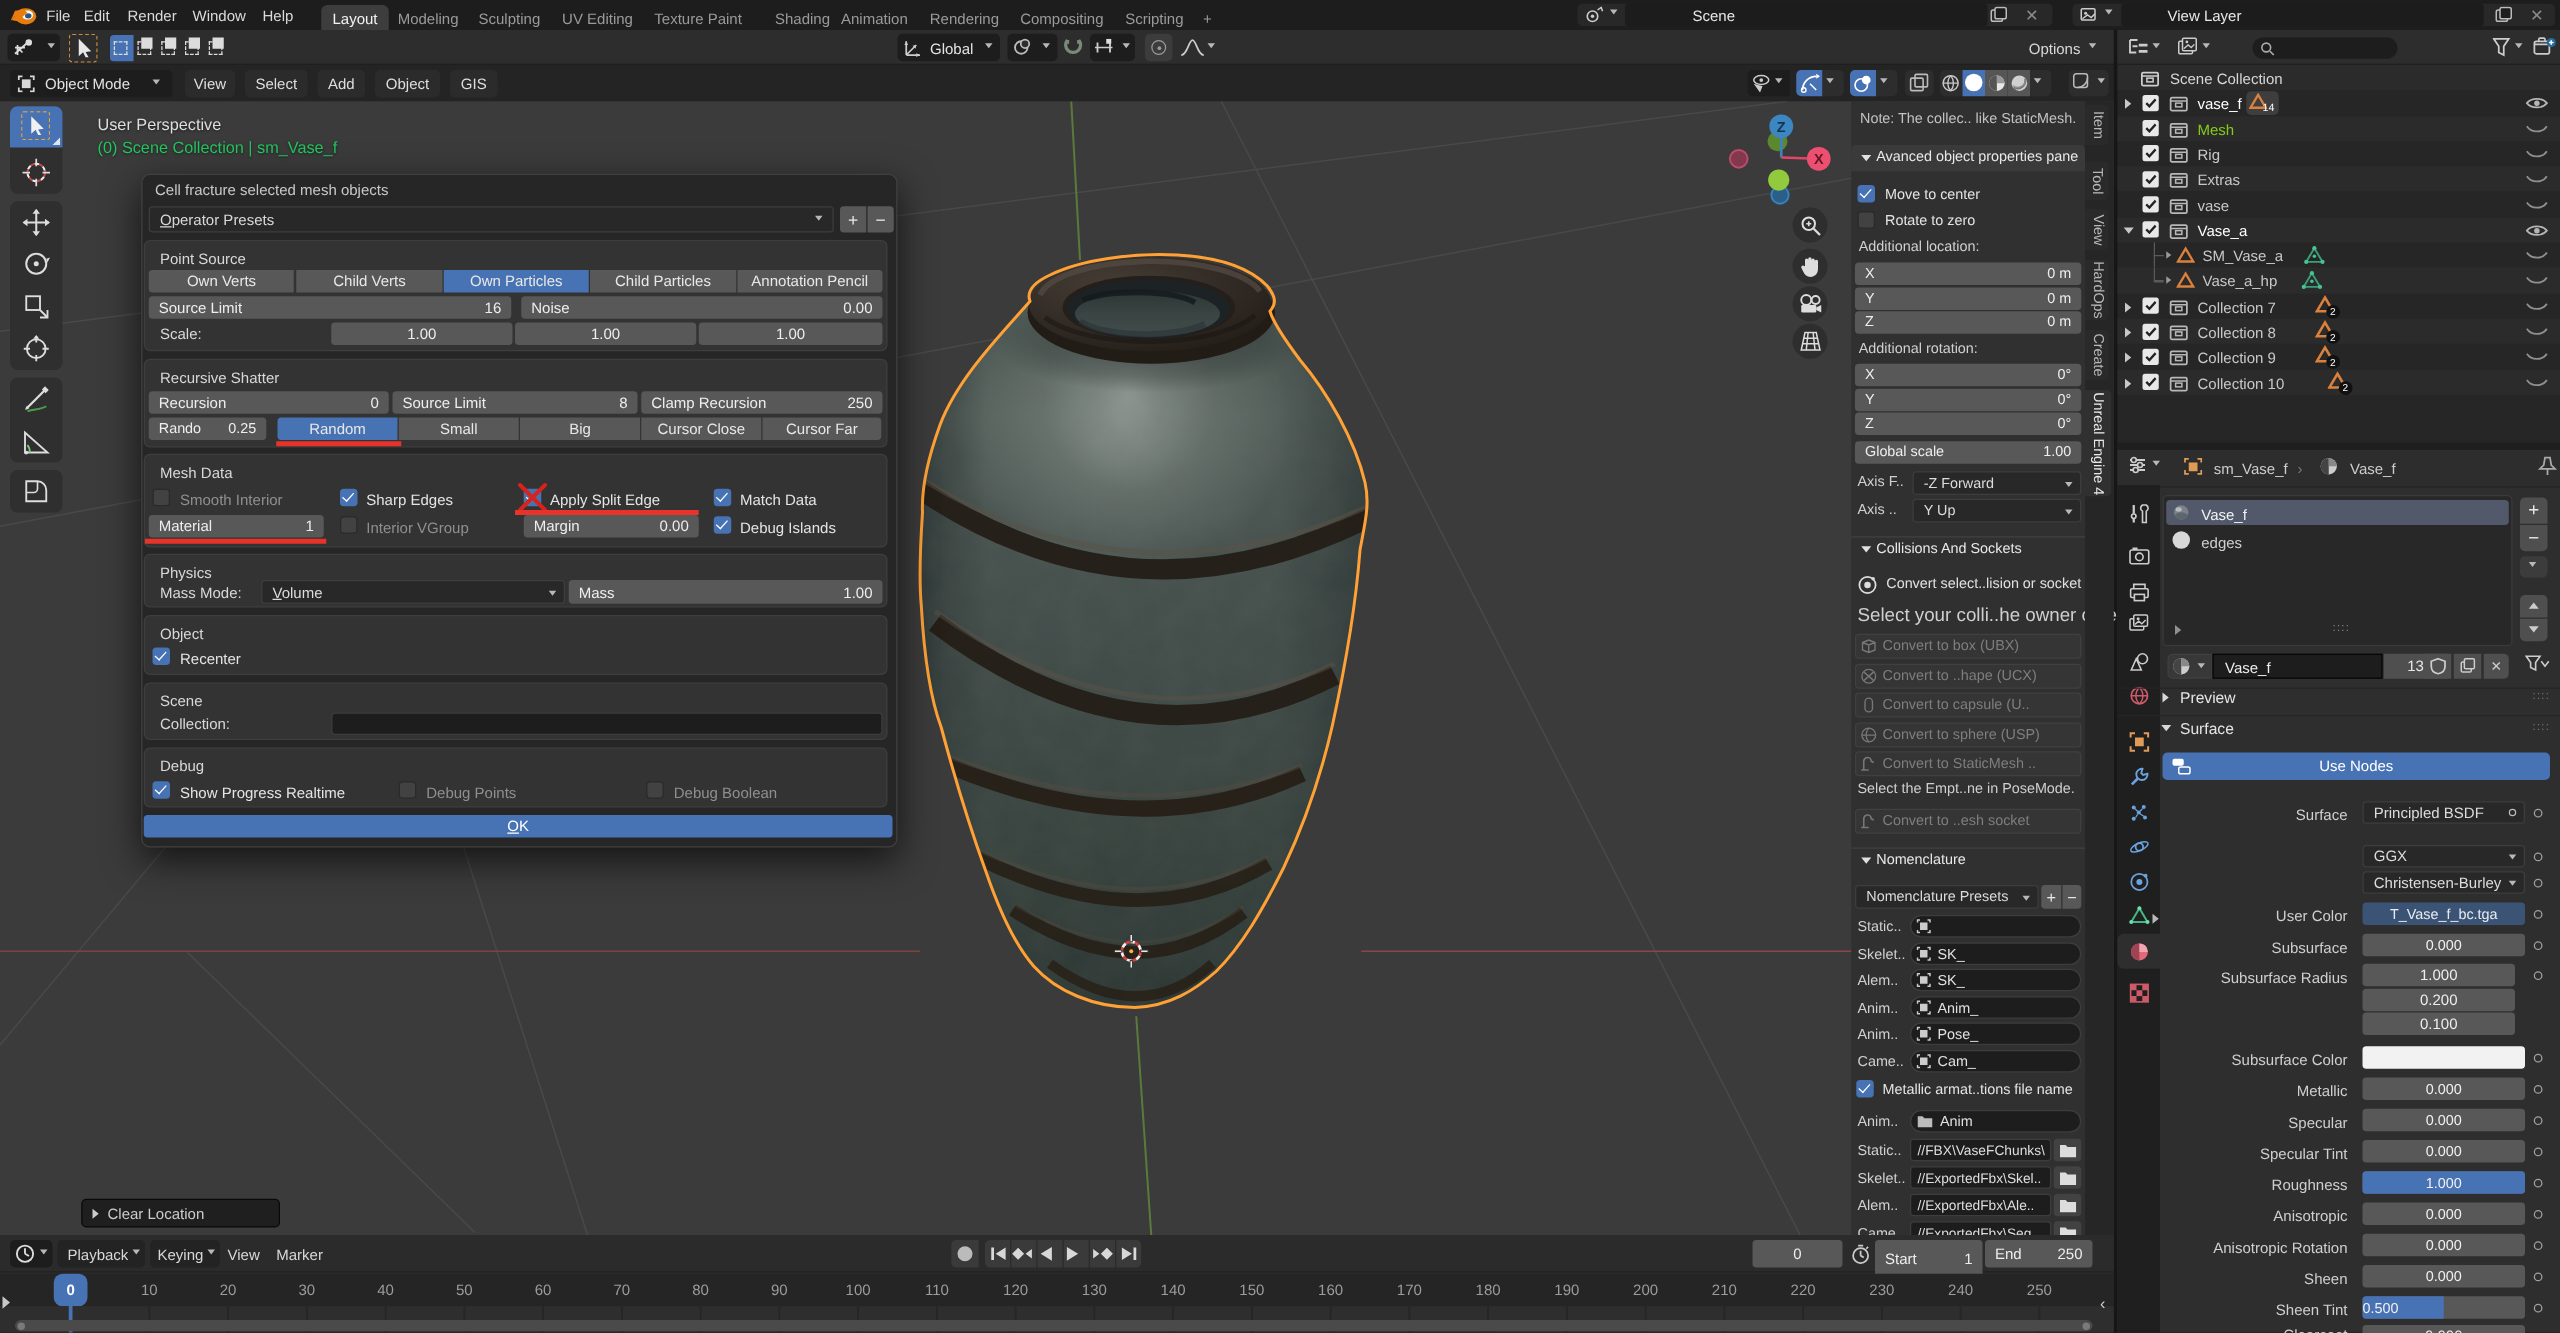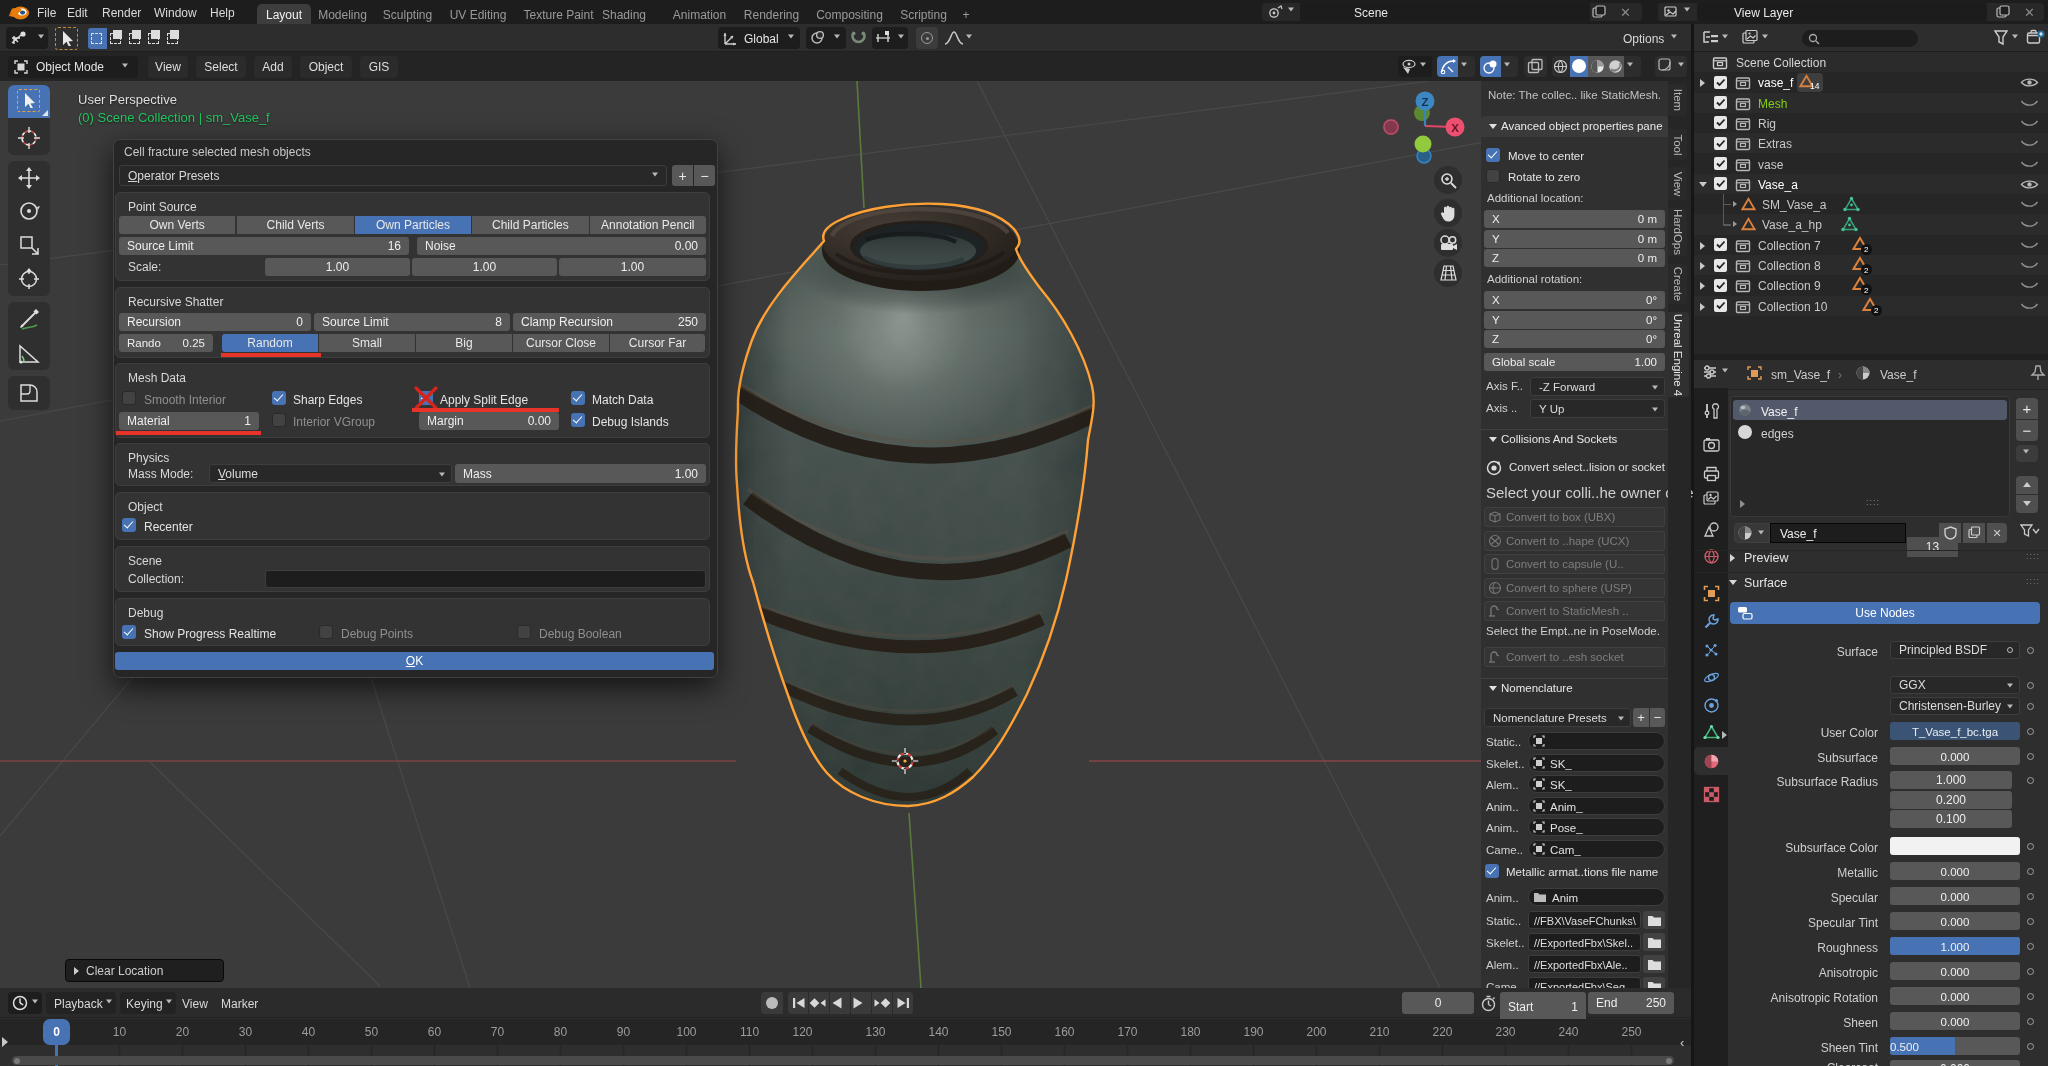--- a/index.html
+++ b/index.html
@@ -32,21 +32,21 @@
 <div class="txt" style="left:67px;top:7px;color:#dadada">Edit</div>
 <div class="txt" style="left:102px;top:7px;color:#dadada">Render</div>
 <div class="txt" style="left:154px;top:7px;color:#dadada">Window</div>
 <div class="txt" style="left:210px;top:7px;color:#dadada">Help</div>
 <div class="ab" style="left:257px;top:4px;width:54px;height:20px;background:#3d3d3d;border-radius:5px 5px 0 0"></div>
 <div class="txt" style="left:257px;top:9px;width:54px;text-align:center;color:#f2f2f2">Layout</div>
 <div class="txt" style="left:307.5px;top:9px;width:70px;text-align:center;color:#9a9a9a">Modeling</div>
 <div class="txt" style="left:372.5px;top:9px;width:70px;text-align:center;color:#9a9a9a">Sculpting</div>
 <div class="txt" style="left:441px;top:9px;width:74px;text-align:center;color:#9a9a9a">UV Editing</div>
 <div class="txt" style="left:514.5px;top:9px;width:88px;text-align:center;color:#9a9a9a">Texture Paint</div>
-<div class="txt" style="left:602px;top:9px;width:62px;text-align:left;color:#9a9a9a">Shading</div>
+<div class="txt" style="left:602px;top:9px;width:62px;text-align:right;color:#9a9a9a">Shading</div>
 <div class="txt" style="left:663.5px;top:9px;width:72px;text-align:center;color:#9a9a9a">Animation</div>
 <div class="txt" style="left:735.5px;top:9px;width:72px;text-align:center;color:#9a9a9a">Rendering</div>
 <div class="txt" style="left:807.5px;top:9px;width:84px;text-align:center;color:#9a9a9a">Compositing</div>
 <div class="txt" style="left:890.5px;top:9px;width:66px;text-align:center;color:#9a9a9a">Scripting</div>
 <div class="txt" style="left:954px;top:9px;width:24px;text-align:center;color:#9a9a9a">+</div>
 <div class="ab" style="left:1262px;top:3px;width:380px;height:18px;background:#282828;border-radius:4px"></div>
 <svg class="ab" style="left:1268px;top:5px" width="16" height="14" viewBox="0 0 16 14">
 <circle cx="6" cy="8" r="4.2" fill="none" stroke="#ccc" stroke-width="1.3"></circle>
 <circle cx="6" cy="8" r="1.4" fill="#ccc"></circle>
 <path d="M10 3 l3 -2 l1 3" fill="none" stroke="#ccc" stroke-width="1.2"></path>
@@ -773,21 +773,21 @@
 <div class="txt" style="left:162.5px;top:1026px;width:40px;text-align:center;color:#9c9c9c;font-size:12px">20</div>
 <div class="txt" style="left:225.5px;top:1026px;width:40px;text-align:center;color:#9c9c9c;font-size:12px">30</div>
 <div class="txt" style="left:288.5px;top:1026px;width:40px;text-align:center;color:#9c9c9c;font-size:12px">40</div>
 <div class="txt" style="left:351.5px;top:1026px;width:40px;text-align:center;color:#9c9c9c;font-size:12px">50</div>
 <div class="txt" style="left:414.5px;top:1026px;width:40px;text-align:center;color:#9c9c9c;font-size:12px">60</div>
 <div class="txt" style="left:477.5px;top:1026px;width:40px;text-align:center;color:#9c9c9c;font-size:12px">70</div>
 <div class="txt" style="left:540.5px;top:1026px;width:40px;text-align:center;color:#9c9c9c;font-size:12px">80</div>
 <div class="txt" style="left:603.5px;top:1026px;width:40px;text-align:center;color:#9c9c9c;font-size:12px">90</div>
 <div class="txt" style="left:666.5px;top:1026px;width:40px;text-align:center;color:#9c9c9c;font-size:12px">100</div>
 <div class="txt" style="left:729.5px;top:1026px;width:40px;text-align:center;color:#9c9c9c;font-size:12px">110</div>
-<div class="txt" style="left:792.5px;top:1026px;width:40px;color:#9c9c9c;font-size:12px">120</div>
+<div class="txt" style="left:792.5px;top:1026px;width:40px;text-align:center;color:#9c9c9c;font-size:12px">120</div>
 <div class="txt" style="left:855.5px;top:1026px;width:40px;text-align:center;color:#9c9c9c;font-size:12px">130</div>
 <div class="txt" style="left:918.5px;top:1026px;width:40px;text-align:center;color:#9c9c9c;font-size:12px">140</div>
 <div class="txt" style="left:981.5px;top:1026px;width:40px;text-align:center;color:#9c9c9c;font-size:12px">150</div>
 <div class="txt" style="left:1044.5px;top:1026px;width:40px;text-align:center;color:#9c9c9c;font-size:12px">160</div>
 <div class="txt" style="left:1107.5px;top:1026px;width:40px;text-align:center;color:#9c9c9c;font-size:12px">170</div>
 <div class="txt" style="left:1170.5px;top:1026px;width:40px;text-align:center;color:#9c9c9c;font-size:12px">180</div>
 <div class="txt" style="left:1233.5px;top:1026px;width:40px;text-align:center;color:#9c9c9c;font-size:12px">190</div>
 <div class="txt" style="left:1296.5px;top:1026px;width:40px;text-align:center;color:#9c9c9c;font-size:12px">200</div>
 <div class="txt" style="left:1359.5px;top:1026px;width:40px;text-align:center;color:#9c9c9c;font-size:12px">210</div>
 <div class="txt" style="left:1422.5px;top:1026px;width:40px;text-align:center;color:#9c9c9c;font-size:12px">220</div>
@@ -1194,21 +1194,21 @@
 <div class="ab" style="left:2023px;top:501px;width:0;height:0;border-left:4px solid transparent;border-right:4px solid transparent;border-top:5px solid #ccc"></div>
 <div class="ab" style="left:1734px;top:523px;width:36px;height:20px;background:#383838;border-radius:4px 0 0 4px;border:1px solid #404040"></div>
 <svg class="ab" style="left:1737px;top:525px" width="16" height="16" viewBox="0 0 16 16">
 <circle cx="8" cy="8" r="6.5" fill="#ccc"></circle>
     <path d="M8 1.5 A6.5 6.5 0 0 0 8 14.5 Z" fill="#444"></path>
 <path d="M8 8 L14.5 8 A6.5 6.5 0 0 0 8 1.5 Z" fill="#888"></path>
   </svg>
 <div class="chev" style="left:1758px;top:532px;right:auto"></div>
 <div class="ab" style="left:1770px;top:523px;width:136px;height:20px;background:#1d1d1d;border:1px solid #060606"></div>
 <div class="txt" style="left:1780px;top:528px;color:#ededed">Vase_f</div>
-<div class="btn" style="left:1907px;top:537px;width:51px;height:20px;background:#4f4f4f;font-size:12px">13</div>
+<div class="btn" style="left:1907px;top:523px;width:51px;height:20px;background:#4f4f4f;font-size:12px">13</div>
 <div class="btn" style="left:1939px;top:523px;width:22px;height:20px;background:#4f4f4f"></div>
 <svg class="ab" style="left:1944px;top:526px" width="13" height="14" viewBox="0 0 13 14">
 <path d="M6.5 1 L12 3 V7 c0 3.5 -2.5 5.5 -5.5 6 C3.5 12.5 1 10.5 1 7 V3 Z" fill="none" stroke="#ccc" stroke-width="1.4"></path>
   </svg>
 <div class="btn" style="left:1963px;top:523px;width:22px;height:20px;background:#4f4f4f"></div>
 <svg class="ab" style="left:1968px;top:526px" width="13" height="13" viewBox="0 0 13 13">
 <rect x="1" y="3.5" width="8" height="8" rx="1" fill="none" stroke="#ccc" stroke-width="1.2"></rect>
 <rect x="3.5" y="1" width="8" height="8" rx="1" fill="#4f4f4f" stroke="#ccc" stroke-width="1.2"></rect>
   </svg>
 <div class="btn" style="left:1987px;top:523px;width:20px;height:20px;background:#4f4f4f;border-radius:0 4px 4px 0;color:#ccc;font-size:11px">✕</div>

